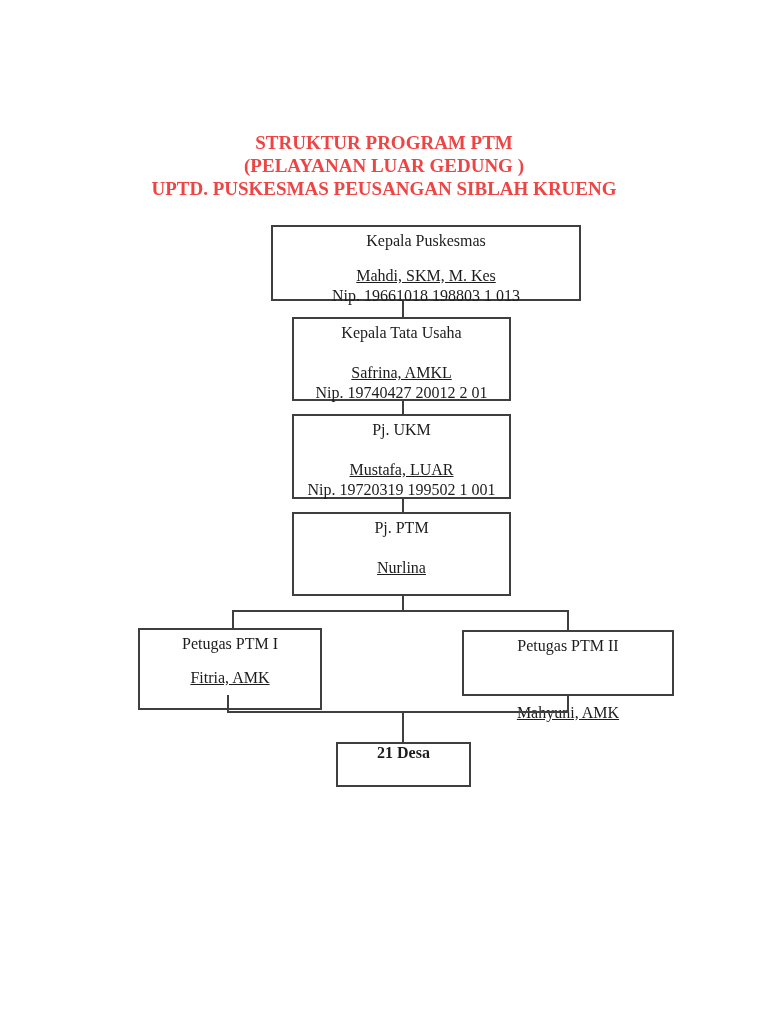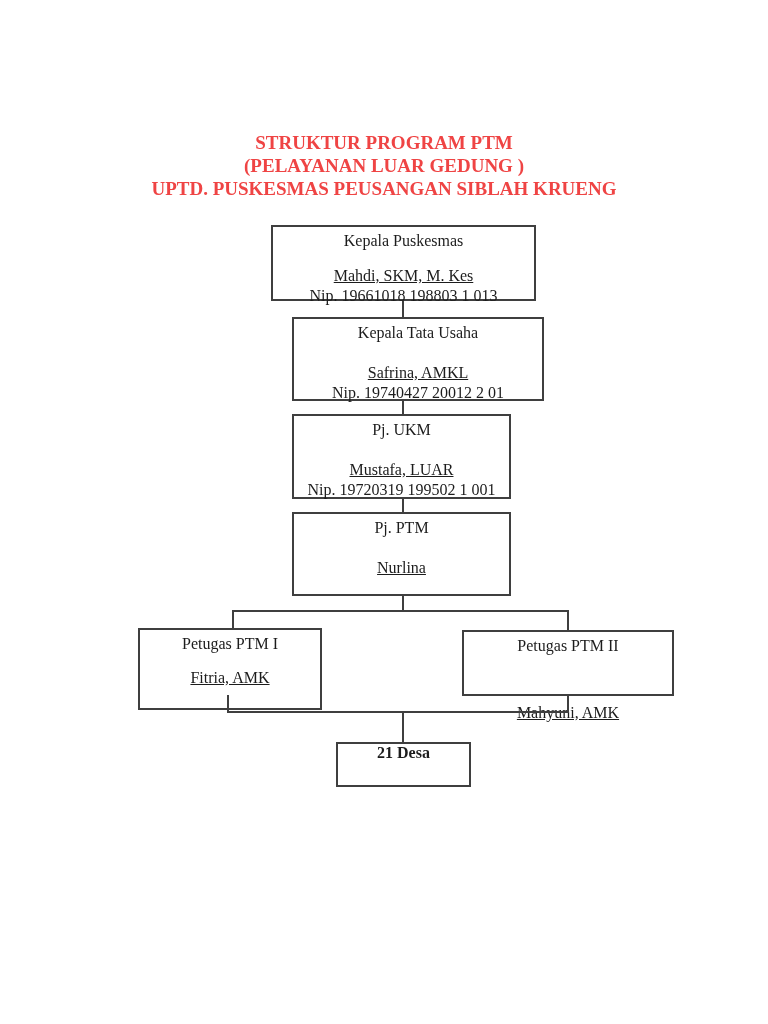--- a/index.html
+++ b/index.html
@@ -52,27 +52,27 @@
 <body>
 
 <div class="page">
 
   <div class="doc-title">
     <div>STRUKTUR PROGRAM PTM</div>
     <div>(PELAYANAN LUAR GEDUNG )</div>
     <div>UPTD. PUSKESMAS PEUSANGAN SIBLAH KRUENG</div>
   </div>
 
-  <div class="node gap-sm" style="left:271px; top:225px; width:265px; height:76px;">
+  <div class="node gap-sm" style="left:271px; top:225px; width:310px; height:76px;">
     <div class="node-title">Kepala Puskesmas</div>
     <div class="node-name">Mahdi, SKM, M. Kes</div>
     <div class="node-nip">Nip. 19661018 198803 1 013</div>
   </div>
 
-  <div class="node gap-md" style="left:292px; top:317px; width:252px; height:84px;">
+  <div class="node gap-md" style="left:292px; top:317px; width:219px; height:84px;">
     <div class="node-title">Kepala Tata Usaha</div>
     <div class="node-name">Safrina, AMKL</div>
     <div class="node-nip">Nip. 19740427 20012 2 01</div>
   </div>
 
   <div class="node gap-md" style="left:292px; top:414px; width:219px; height:85px;">
     <div class="node-title">Pj. UKM</div>
     <div class="node-name">Mustafa, LUAR</div>
     <div class="node-nip">Nip. 19720319 199502 1 001</div>
   </div>

